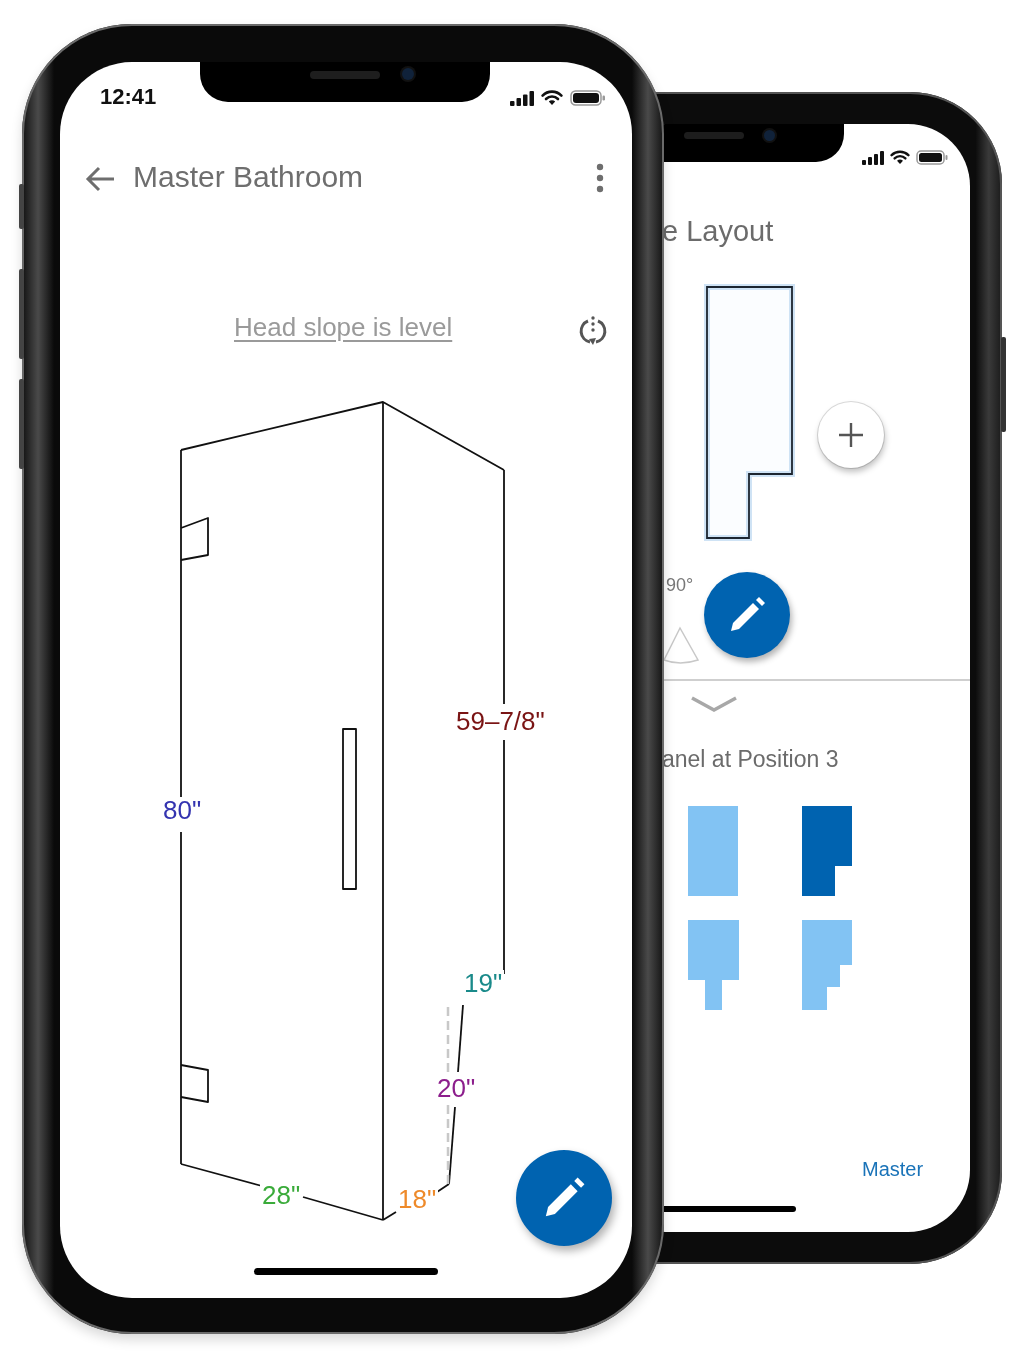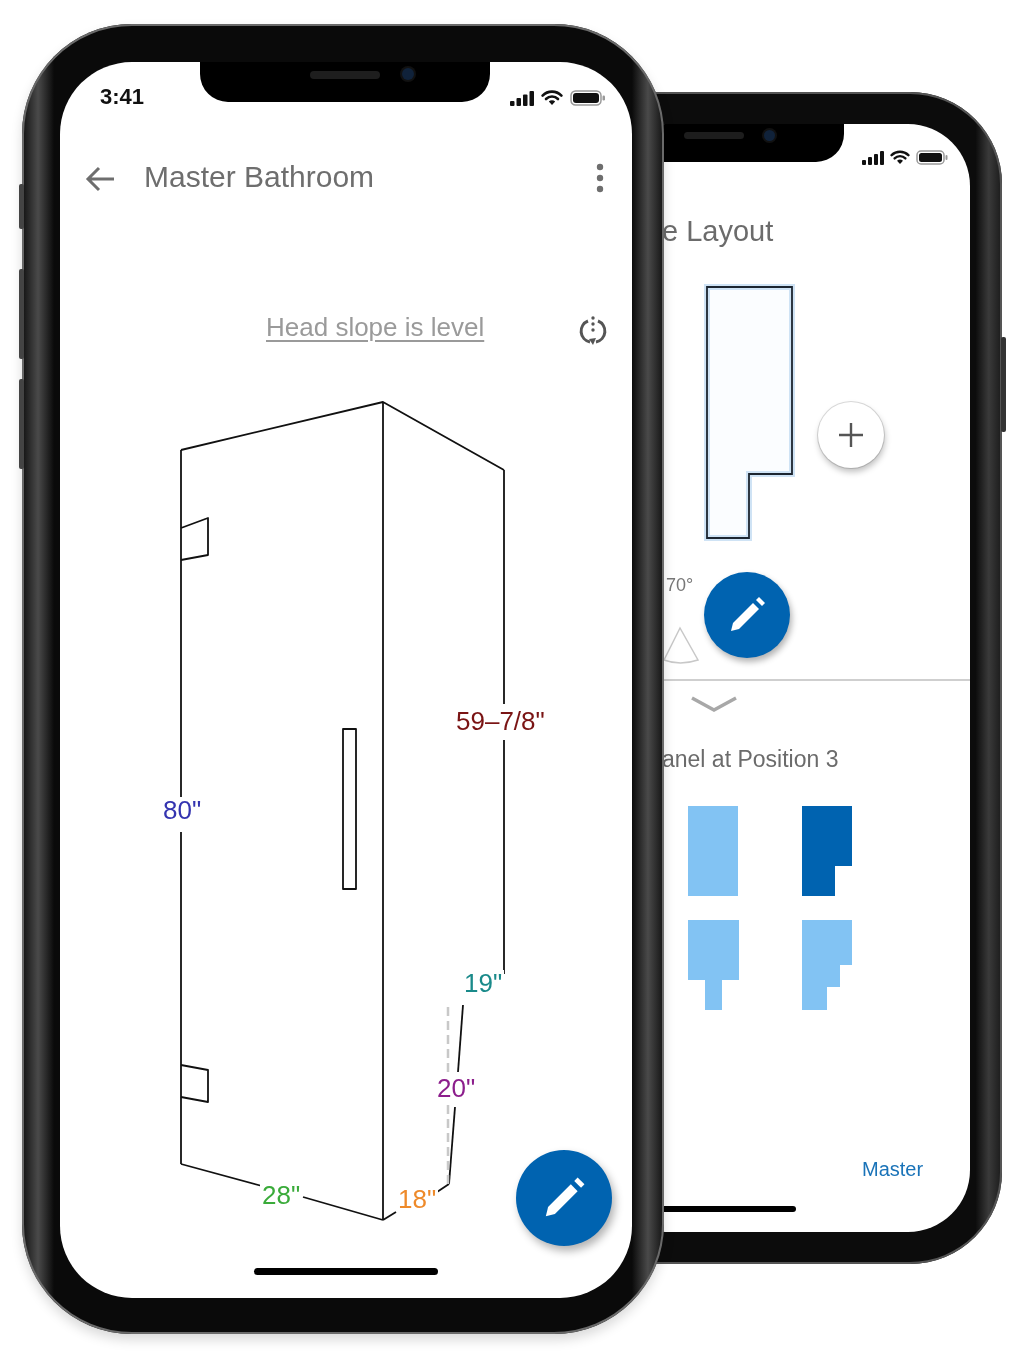--- a/index.html
+++ b/index.html
@@ -31,29 +31,29 @@
     .phone-front .btn-left { position:absolute; left:-3px; width:5px; background:#444; border-radius:2px; }
     .screen-front { position:absolute; left:60px; top:62px; width:572px; height:1236px; background:#fff; border-radius:72px; overflow:hidden; }
     .notch { position:absolute; left:140px; top:0; width:290px; height:40px; background:#000; border-bottom-left-radius:28px; border-bottom-right-radius:28px; }
     .speaker { position:absolute; left:110px; top:9px; width:70px; height:8px; border-radius:4px; background:#1e1e1e; }
     .camera { position:absolute; left:202px; top:6px; width:12px; height:12px; border-radius:50%; background:#10223a; box-shadow:0 0 0 2px #111; }
     .status-time { position:absolute; left:40px; top:22px; font-size:22px; font-weight:bold; color:#111; }
     .status-icons { position:absolute; right:26px; top:28px; display:flex; align-items:center; gap:7px; }
 
     .appbar { position:absolute; left:0; top:84px; width:572px; height:66px; }
     .back-arrow { position:absolute; left:24px; top:16px; width:34px; height:34px; cursor:pointer; }
-    .page-title { position:absolute; left:84px; top:14px; font-size:30px; color:#6e6e6e; white-space:nowrap; }
+    .page-title { position:absolute; left:73px; top:14px; font-size:30px; color:#6e6e6e; white-space:nowrap; }
     .more-btn { position:absolute; right:24px; top:16px; width:16px; height:32px; cursor:pointer; }
 
     .tabs { position:absolute; left:0; top:153px; width:572px; height:78px; background:#f5f5f5; display:flex; }
     .tab { flex:1; display:flex; align-items:center; justify-content:center; font-size:20px; font-weight:bold; color:#666; letter-spacing:0.2px; position:relative; cursor:pointer; }
     .tab.active { color:#1466a8; }
     .tab.active::after { content:""; position:absolute; left:0; right:0; bottom:0; height:3px; background:#1a73b8; }
 
-    .slope-link { position:absolute; left:174px; top:250px; font-size:26px; color:#9a9a9a; text-decoration:underline; text-decoration-thickness:2px; text-underline-offset:4px; white-space:nowrap; cursor:pointer;margin-left:32px; }
+    .slope-link { position:absolute; left:174px; top:250px; font-size:26px; color:#9a9a9a; text-decoration:underline; text-decoration-thickness:2px; text-underline-offset:4px; white-space:nowrap; cursor:pointer; }
     .rotate-icon { position:absolute; left:516px; top:252px; width:34px; height:34px; cursor:pointer; }
 
     .drawing { position:absolute; left:0; top:300px; width:572px; height:880px; }
     .dim { position:absolute; font-size:26px; background:#fff; padding:0 2px; line-height:1; cursor:pointer; white-space:nowrap; }
 
     .fab { position:absolute; left:456px; top:1088px; width:96px; height:96px; border-radius:50%; background:#0063b0; box-shadow:3px 5px 8px rgba(0,0,0,0.3); display:flex; align-items:center; justify-content:center; cursor:pointer; border:none; padding:0; }
     .home-indicator { position:absolute; left:194px; top:1206px; width:184px; height:7px; border-radius:4px; background:#000; }
   </style>
 </head>
 <body>
@@ -90,21 +90,21 @@
     <path d="M3 3 H88 V190 H45 V254 H3 Z" fill="#fbfdff" stroke="#cfe3f5" stroke-width="6"></path>
     <path d="M3 3 H88 V190 H45 V254 H3 Z" fill="none" stroke="#1c2530" stroke-width="1.8"></path>
   </svg>
 
   <button class="add-btn" style="border:none;padding:0;">
     <svg width="28" height="28" viewBox="0 0 28 28">
         <path d="M14 2 V26 M2 14 H26" stroke="#555" stroke-width="2.4"></path>
       </svg>
   </button>
 
-  <div class="angle-label">70°</div>
+  <div class="angle-label">90°</div>
   <svg class="angle-wedge" width="42" height="40" viewBox="0 0 42 40">
     <path d="M18 2 L2 34 Q18 40 36 34 Z" fill="#fff" stroke="#c8c8c8" stroke-width="1.5"></path>
   </svg>
 
   <button class="edit-btn-back" style="border:none;padding:0;">
     <svg width="44" height="44" viewBox="0 0 44 44">
         <path d="M6 38 L8 30 L28 10 L34 16 L14 36 Z" fill="#fff"></path>
         <path d="M31 7 L34 4 L40 10 L37 13 Z" fill="#fff"></path>
       </svg>
   </button>
@@ -140,21 +140,21 @@
   <div class="btn-left" style="top:245px;height:90px;"></div>
   <div class="btn-left" style="top:355px;height:90px;"></div>
 </div>
 
 <div class="screen-front" style="left:60px;top:62px;">
   <div class="notch">
     <div class="speaker"></div>
     <div class="camera"></div>
   </div>
 
-  <div class="status-time">3:41</div>
+  <div class="status-time">12:41</div>
   <div class="status-icons">
     <svg width="24" height="15" viewBox="0 0 24 15">
         <rect x="0" y="10" width="4.5" height="5" rx="1" fill="#111"></rect>
         <rect x="6.5" y="7" width="4.5" height="8" rx="1" fill="#111"></rect>
         <rect x="13" y="3.5" width="4.5" height="11.5" rx="1" fill="#111"></rect>
         <rect x="19.5" y="0" width="4.5" height="15" rx="1" fill="#111"></rect>
       </svg>
     <svg width="22" height="16" viewBox="0 0 22 16">
         <path d="M11 15 L7.8 11.5 A4.6 4.6 0 0 1 14.2 11.5 Z" fill="#111"></path>
         <path d="M5 9 A8.4 8.4 0 0 1 17 9" stroke="#111" stroke-width="2.6" fill="none" stroke-linecap="round"></path>

